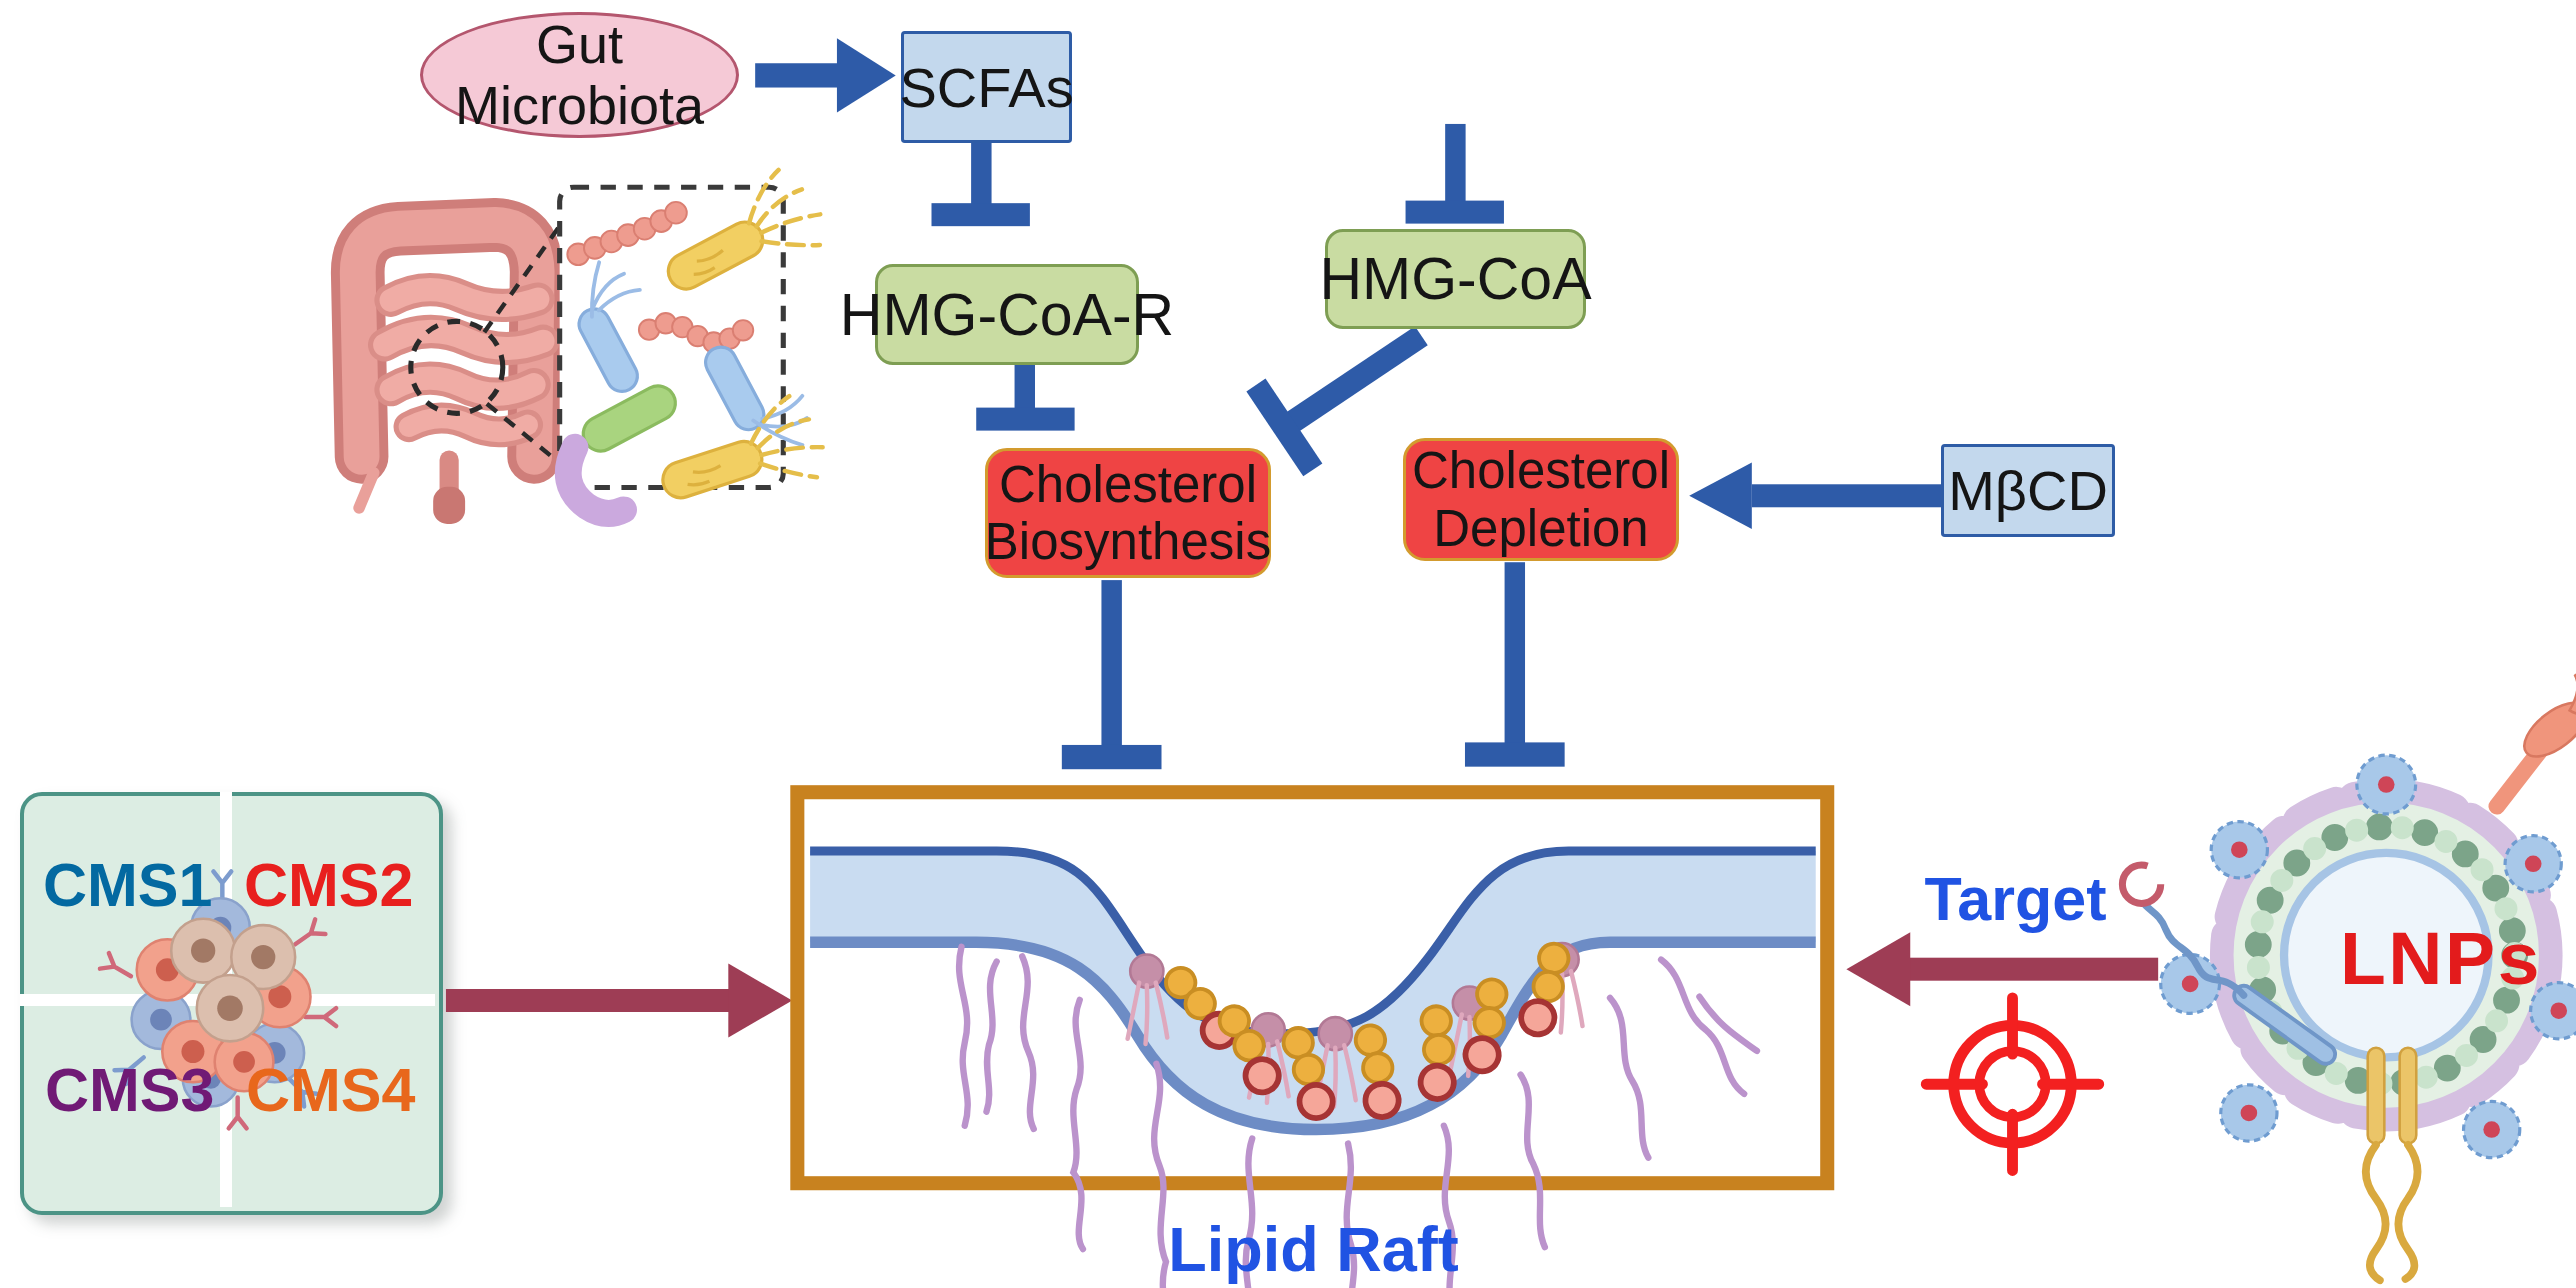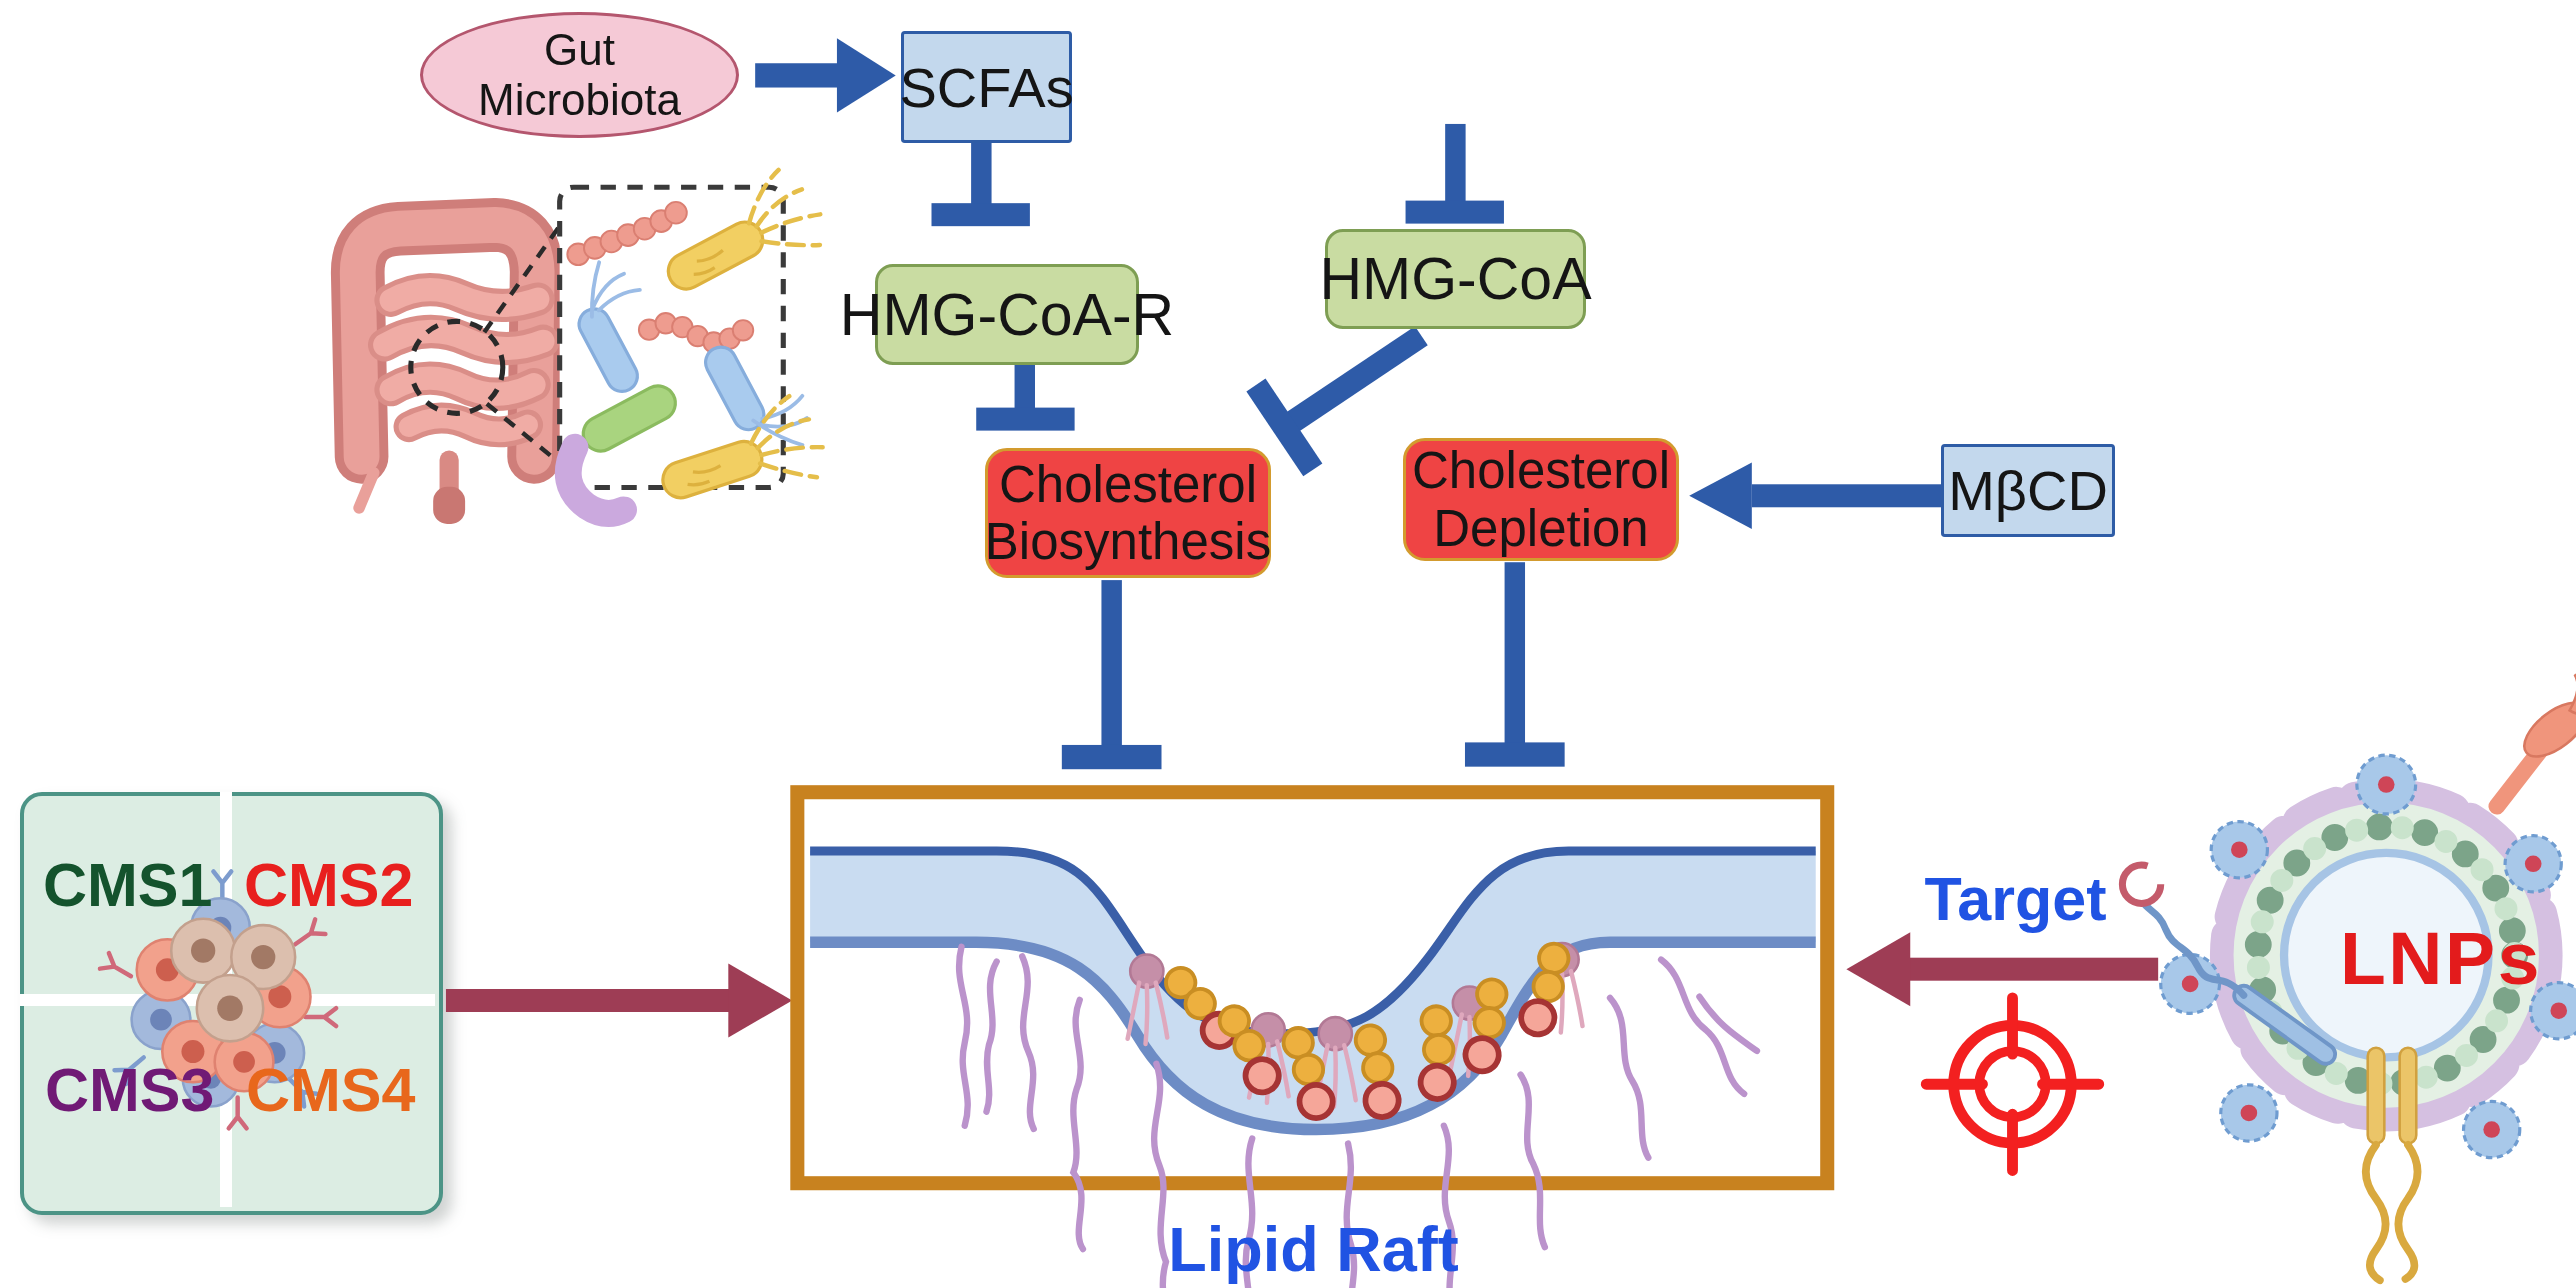--- a/index.html
+++ b/index.html
@@ -9,21 +9,21 @@
   }
   .canvas svg.art{position:absolute;left:0;top:0;width:2576px;height:1288px;z-index:2;}
   .node{
     position:absolute;display:flex;flex-direction:column;align-items:center;justify-content:center;
     text-align:center;color:#151515;z-index:3;box-sizing:border-box;white-space:nowrap;
   }
   .node .ln{line-height:1.12;}
   .box-blue{background:#c3d8ed;border:3.2px solid #2e5ca6;border-radius:3.8px;font-size:56px;}
   .box-green{background:#c9dca2;border:3.2px solid #7e9e53;border-radius:18px;font-size:59px;}
   .box-yellow{background:#ef4444;border:3.8px solid #d39b2e;border-radius:22px;font-size:51px;}
-  .ellipse-pink{background:#f5c9d6;border:3.8px solid #b4566e;border-radius:50%;font-size:44px;}
+  .ellipse-pink{background:#f5c9d6;border:3.8px solid #b4566e;border-radius:50%;font-size:54px;}
   .free-label{position:absolute;z-index:3;text-align:center;font-weight:bold;white-space:nowrap;}
   .lbl-blue{color:#2053e3;}
   .lbl-red{color:#e31b1c;}
   .cms-panel{
     position:absolute;left:20px;top:792px;width:415px;height:415px;background:#dcede3;
     border:4.5px solid #4c9486;border-radius:22px;z-index:1;box-shadow:9px 9px 14px rgba(120,130,125,.35);
   }
   .cms-cross-v{position:absolute;left:220px;top:792px;width:11.5px;height:415px;background:#ffffff;z-index:1;}
   .cms-cross-h{position:absolute;left:20px;top:994px;width:415px;height:11.5px;background:#ffffff;z-index:1;}
   .cms-label{position:absolute;z-index:3;font-weight:bold;font-size:61px;text-align:center;white-space:nowrap;}
@@ -356,19 +356,19 @@
     <span>MβCD</span>
   </div>
 
 
   <div class="free-label lbl-blue" style="left:1144px;top:1213px;width:339px;font-size:63px;">Lipid Raft</div>
 
   <div class="free-label lbl-blue" style="left:1910px;top:864px;width:211px;font-size:61px;">Target</div>
 
   <div class="free-label lbl-red" style="left:2281px;top:915px;width:230px;font-size:75px;letter-spacing:2.6px;margin-left:45px;">LNPs</div>
 
-  <div class="cms-label" style="left:43px;top:850px;width:147px;;color:#14532d">CMS1</div>
+  <div class="cms-label" style="left:43px;top:850px;width:147px;;color:#0369a1">CMS1</div>
   <div class="cms-label" style="left:244px;top:850px;width:147px;;color:#e8201e">CMS2</div>
   <div class="cms-label" style="left:45px;top:1055px;width:147px;;color:#701a75">CMS3</div>
   <div class="cms-label" style="left:246px;top:1055px;width:153px;;color:#e8671c">CMS4</div>
 
 </div>
 
 
 </body></html>

